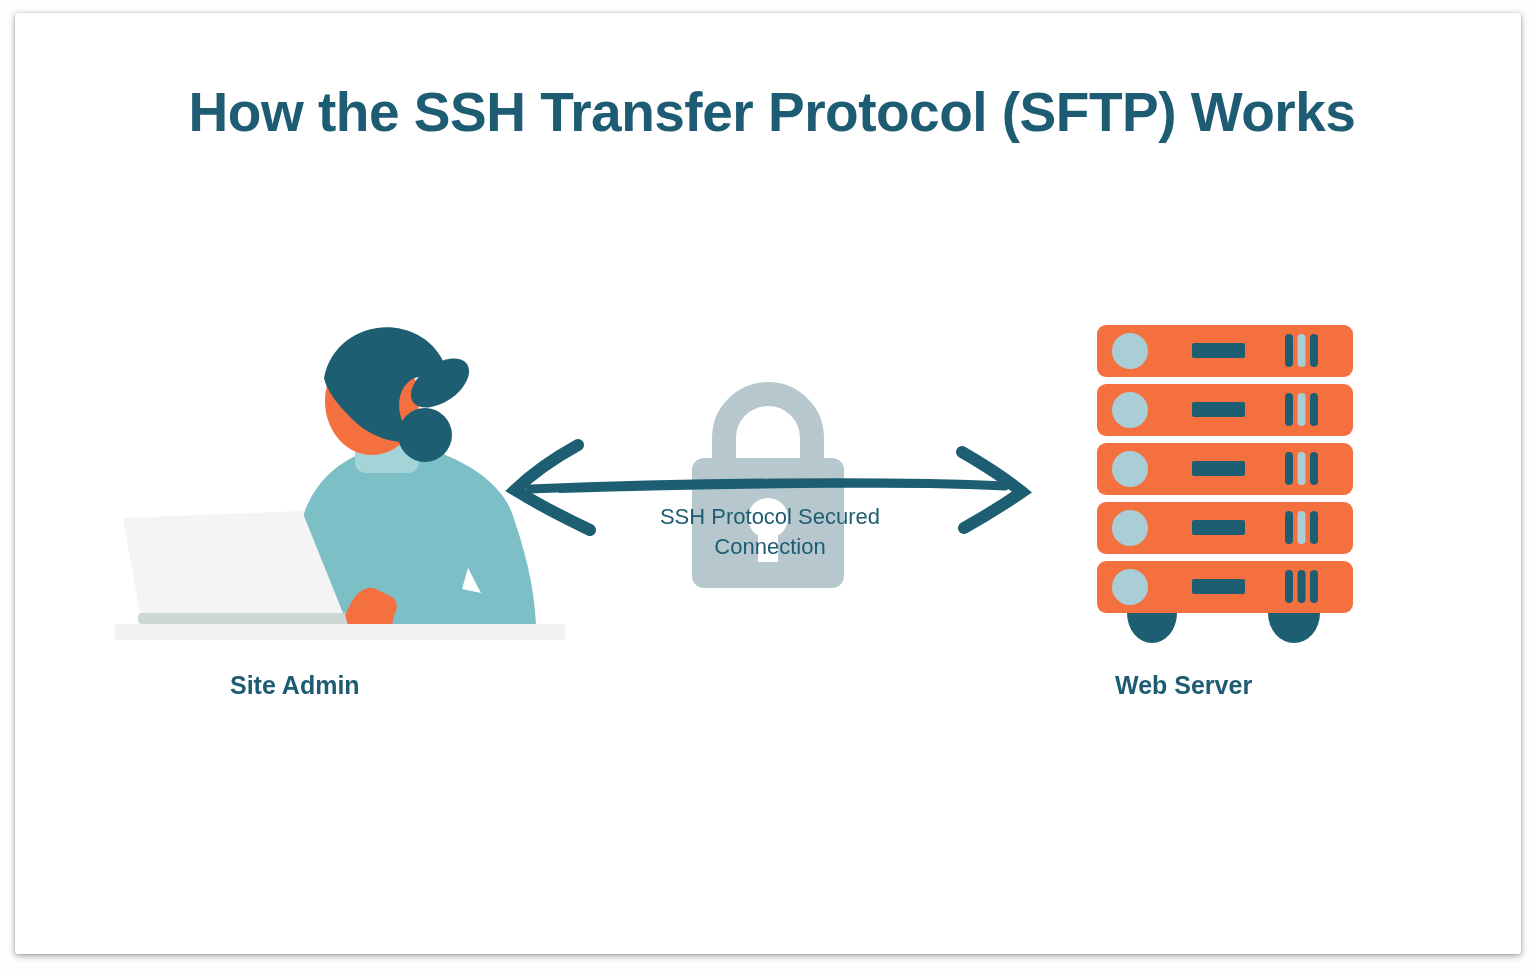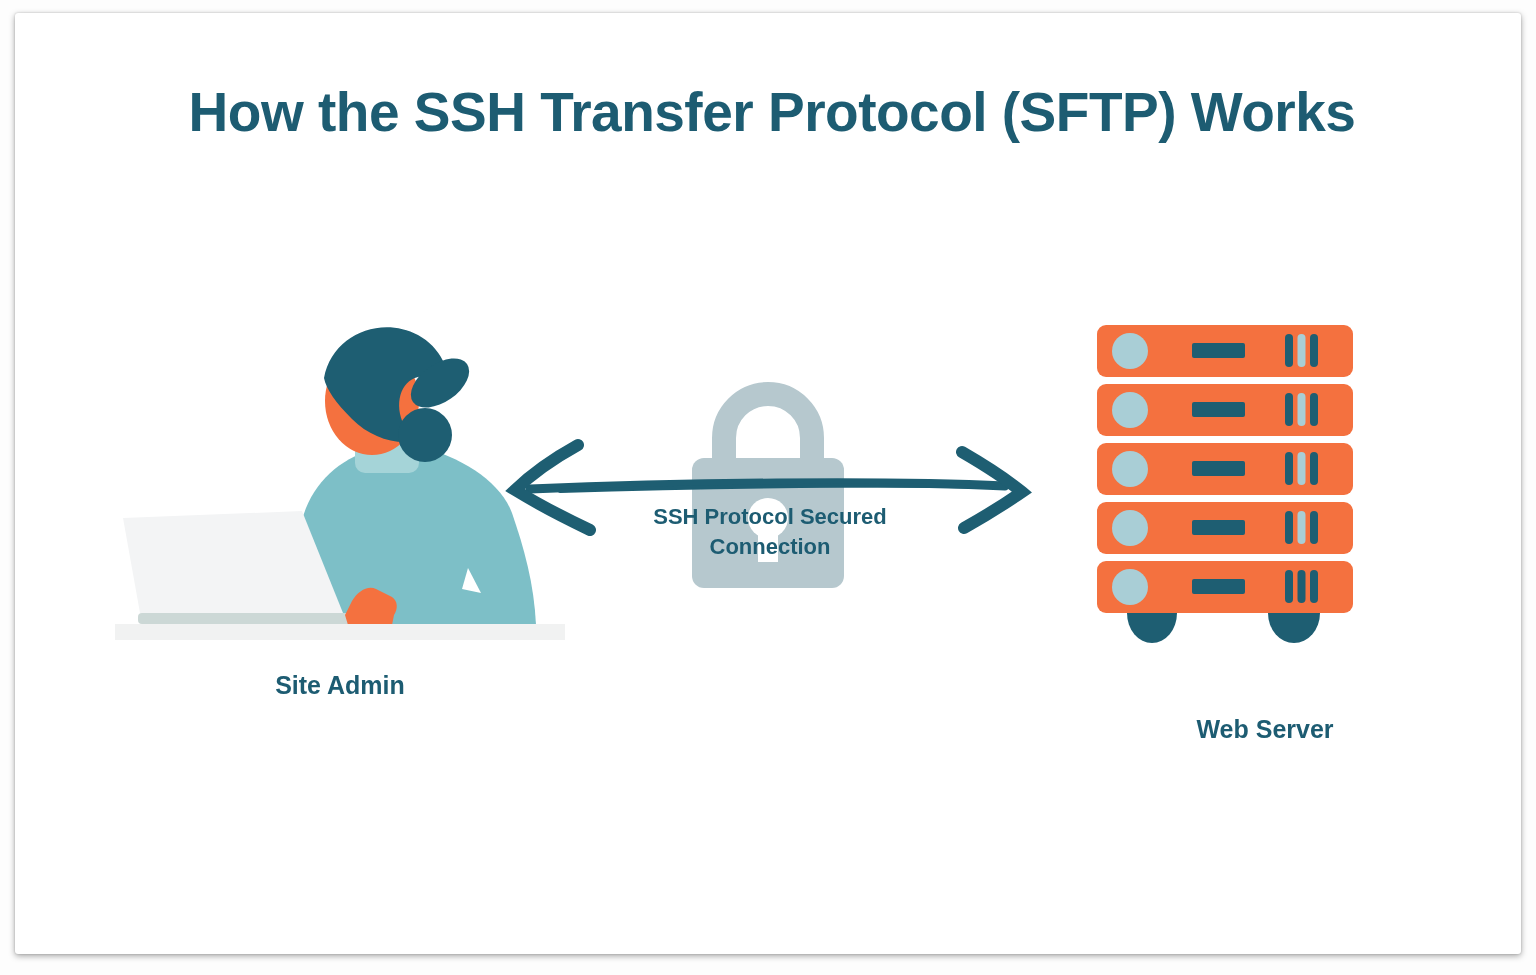--- a/index.html
+++ b/index.html
@@ -30,35 +30,34 @@
   .figure { position: absolute; }
   .person-svg { left: 110px; top: 313px; }
   .lock-svg   { left: 500px; top: 380px; }
   .server-svg { left: 1090px; top: 320px; }
   .conn-label {
     position: absolute;
     left: 620px; top: 502px;
     width: 300px;
     text-align: center;
     font-size: 22px;
-    font-weight: bold;
+    font-weight: normal;
     line-height: 30px;
     color: #1d5c72;
   }
   .node-label {
     position: absolute;
     top: 671px;
     width: 220px;
-    text-align: center;
     font-size: 25px;
     font-weight: bold;
     color: #1d5c72;
   }
   .label-left  { left: 230px; }
-  .label-right { left: 1155px; margin-top: 44px; }
+  .label-right { left: 1115px; }
 </style>
 </head>
 <body>
 
 <div class="card"></div>
 
 <div class="title">How the SSH Transfer Protocol (SFTP) Works</div>
 
 <svg class="figure person-svg" width="460" height="330" viewBox="0 0 460 330">
 

